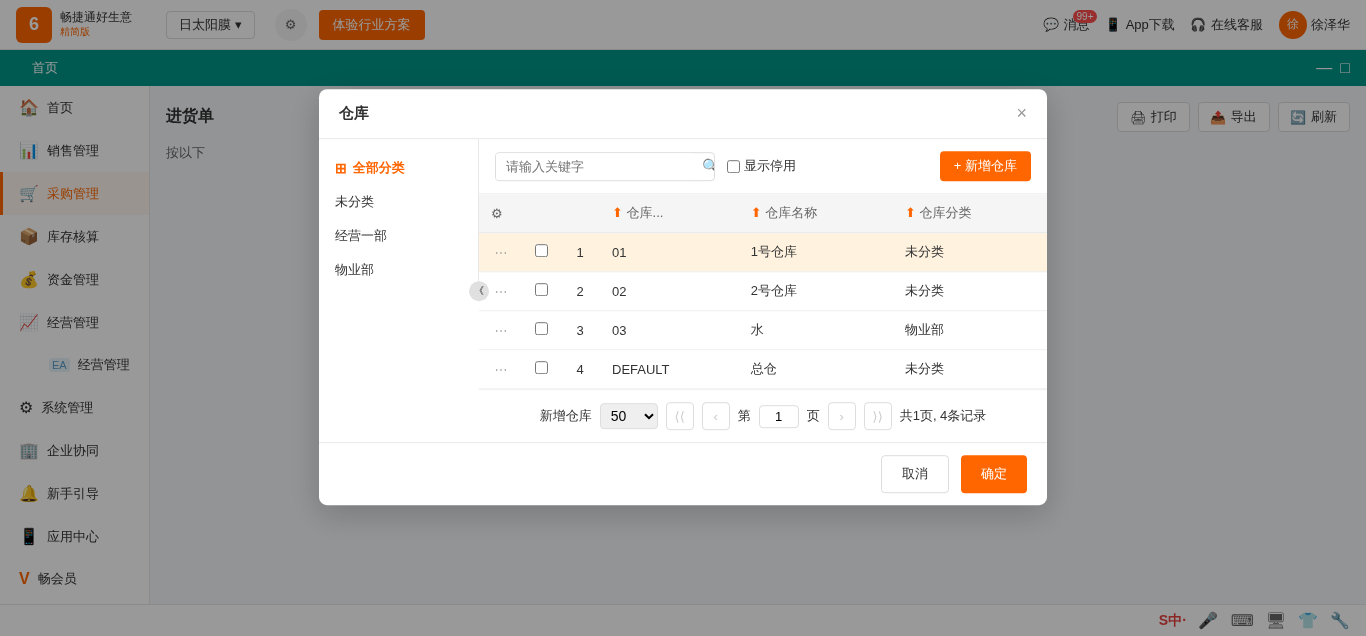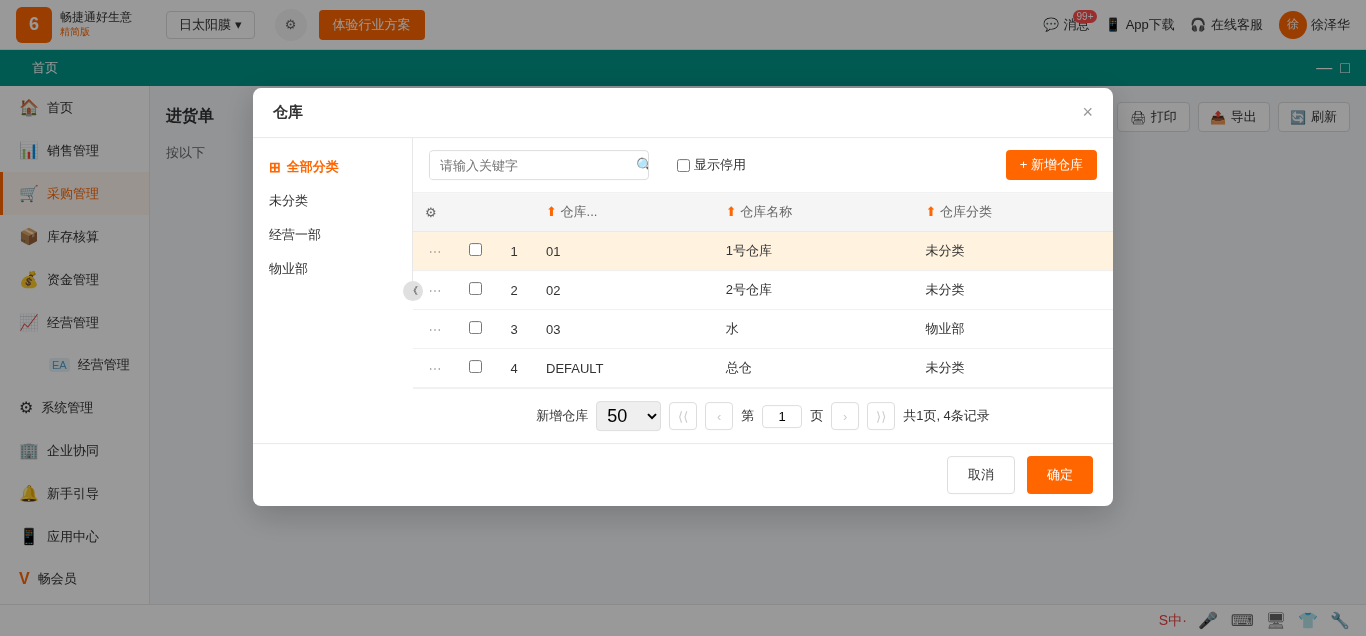--- a/index.html
+++ b/index.html
@@ -105,21 +105,21 @@
 
     
     .overlay {
       position: fixed; top: 0; left: 0; right: 0; bottom: 0;
       background: rgba(0,0,0,0.4); z-index: 100;
     }
 
     
     .modal {
       position: fixed; top: 50%; left: 50%; transform: translate(-50%, -55%);
-      width: 860px; background: #fff; border-radius: 8px;
+      width: 728px; background: #fff; border-radius: 8px;
       z-index: 101; box-shadow: 0 8px 32px rgba(0,0,0,0.2);
       display: flex; flex-direction: column;
     }
     .modal-header {
       display: flex; align-items: center; justify-content: space-between;
       padding: 14px 20px; border-bottom: 1px solid #e8e8e8;
     }
     .modal-title { font-size: 15px; font-weight: bold; color: #333; }
     .modal-close { cursor: pointer; color: #999; font-size: 18px; }
     .modal-body { display: flex; flex: 1; min-height: 0; }
@@ -135,21 +135,21 @@
       font-weight: bold; cursor: pointer;
     }
     .cat-item {
       padding: 8px 16px; font-size: 13px; color: #333; cursor: pointer;
     }
     .category-panel-wrap { position: relative; }
 
     
     .warehouse-right { flex: 1; display: flex; flex-direction: column; }
     .wh-toolbar {
-      display: flex; gap: 28px;
+      display: flex; align-items: center; gap: 12px;
       padding: 12px 16px; border-bottom: 1px solid #f0f0f0;
     }
     .wh-search {
       display: flex; align-items: center; border: 1px solid #ddd;
       border-radius: 4px; overflow: hidden; flex: 1; max-width: 220px;
     }
     .wh-search input {
       border: none; outline: none; padding: 6px 10px; font-size: 13px; flex: 1;
       font-family: inherit;
     }
@@ -179,21 +179,21 @@
     .gear-col { width: 44px; text-align: center; }
 
     
     .pagination {
       display: flex; align-items: center; justify-content: center;
       padding: 12px 16px; gap: 8px; font-size: 13px; color: #333;
       border-top: 1px solid #f0f0f0;
     }
     .page-select {
       border: 1px solid #ddd; border-radius: 4px; padding: 3px 6px;
-      font-size: 18px; cursor: pointer;
+      font-size: 14px; cursor: pointer;
     }
     .page-nav {
       width: 28px; height: 28px; display: flex; align-items: center;
       justify-content: center; border: 1px solid #ddd; border-radius: 4px;
       cursor: pointer; color: #666;
     }
     .page-nav.disabled { color: #ccc; cursor: default; }
     .page-input {
       width: 40px; text-align: center; border: 1px solid #ddd;
       border-radius: 4px; padding: 3px 6px; font-size: 13px;
@@ -467,19 +467,19 @@
     </div>
   </div>
 
   <div class="modal-footer">
     <button class="btn-cancel">取消</button>
     <button class="btn-confirm">确定</button>
   </div>
 </div>
 
 <div class="bottom-bar">
-  <span class="bottom-icon" style="color:#e84040;font-weight:normal;font-size:14px;">S中·</span>
+  <span class="bottom-icon" style="color:#e84040;font-weight:bold;font-size:14px;">S中·</span>
   <span class="bottom-icon">🎤</span>
   <span class="bottom-icon">⌨</span>
   <span class="bottom-icon">🖥</span>
   <span class="bottom-icon" style="color:#ff6600;">👕</span>
   <span class="bottom-icon">🔧</span>
 </div>
 
 </body></html>

